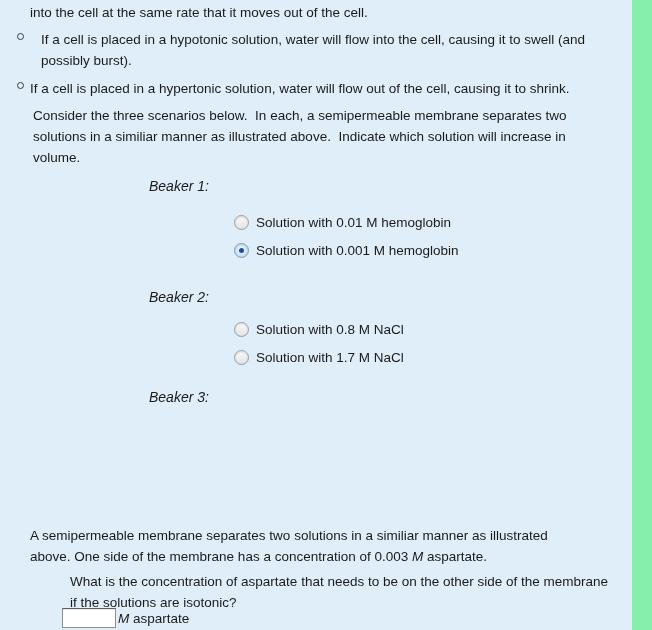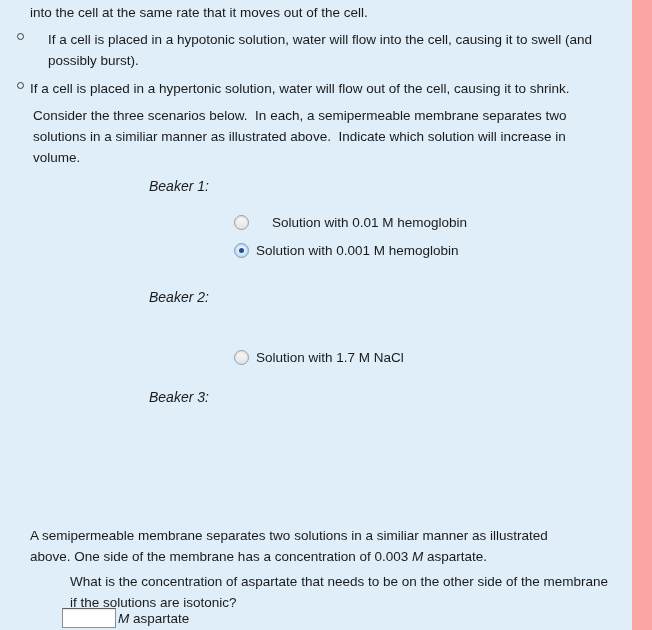--- a/index.html
+++ b/index.html
@@ -2,21 +2,21 @@
 <html><head>
 <meta charset="utf-8">
 <style>
   html, body { margin: 0; padding: 0; }
   body { font-family: "Liberation Sans", sans-serif; }
 
   .page {
     position: relative;
     width: 652px;
     height: 630px;
-    background: #fca5a5;
+    background: #86efac;
     overflow: hidden;
   }
 
   .content-area {
     position: absolute;
     left: 0; top: 0;
     width: 632px;
     height: 630px;
     background: #e0eef9;
   }
@@ -35,21 +35,21 @@
     position: absolute;
     width: 5px;
     height: 5px;
     border: 1.2px solid #3a3a3a;
     border-radius: 50%;
     background: transparent;
   }
 
   .pos-intro        { left: 30px;  top: 2px;   width: 580px; }
   .pos-bullet1-mark { left: 17px;  top: 33px; }
-  .pos-bullet1      { left: 48px;  top: 29px;  width: 590px; }
+  .pos-bullet1      { left: 41px;  top: 29px;  width: 590px; }
   .pos-bullet2-mark { left: 17px;  top: 82px; }
   .pos-bullet2      { left: 30px;  top: 78px;  width: 590px; }
   .pos-instruction  { left: 33px;  top: 105px; width: 590px; }
 
   .beaker-label {
     position: absolute;
     left: 149px;
     color: #1a1a1a;
     font-size: 14px;
     line-height: 18px;
@@ -60,21 +60,21 @@
   .pos-beaker3 { top: 388px; }
 
   .opt-row {
     position: absolute;
     left: 234px;
     display: flex;
     align-items: center;
     height: 18px;
     cursor: default;
   }
-  .pos-opt-1a { top: 213px; gap: 16px; }
+  .pos-opt-1a { top: 213px; }
   .pos-opt-1b { top: 241px; }
   .pos-opt-2a { top: 320px; }
   .pos-opt-2b { top: 348px; justify-content: flex-end; }
   .pos-opt-3a { top: 426px; }
   .pos-opt-3b { top: 453px; }
 
   .radio {
     position: relative;
     width: 13px;
     height: 13px;
@@ -159,20 +159,24 @@
       <span class="radio"></span>
       <span class="opt-label">Solution with 0.01 M hemoglobin</span>
     </div>
     <div class="opt-row pos-opt-1b">
       <span class="radio selected"></span>
       <span class="opt-label">Solution with 0.001 M hemoglobin</span>
     </div>
 
     <div class="beaker-label pos-beaker2">Beaker 2:</div>
 
+    <div class="opt-row pos-opt-2a">
+      <span class="radio"></span>
+      <span class="opt-label">Solution with 0.8 M NaCl</span>
+    </div>
     <div class="opt-row pos-opt-2b">
       <span class="radio"></span>
       <span class="opt-label">Solution with 1.7 M NaCl</span>
     </div>
 
     <div class="beaker-label pos-beaker3">Beaker 3:</div>
 
 
     <div class="txt pos-statement"><span>A semipermeable membrane separates two solutions in a similiar manner as illustrated
 above. One side of the membrane has a concentration of 0.003 </span><i class="mvar">M</i><span> aspartate.</span></div>

